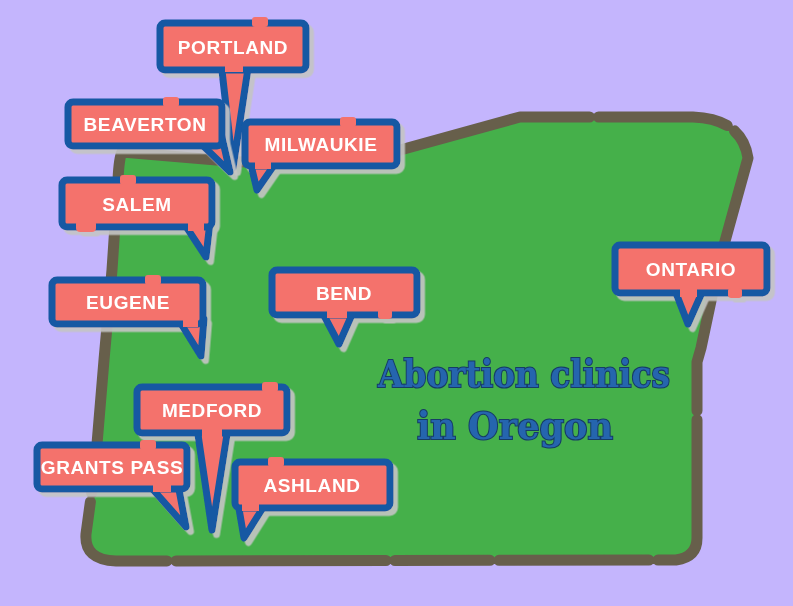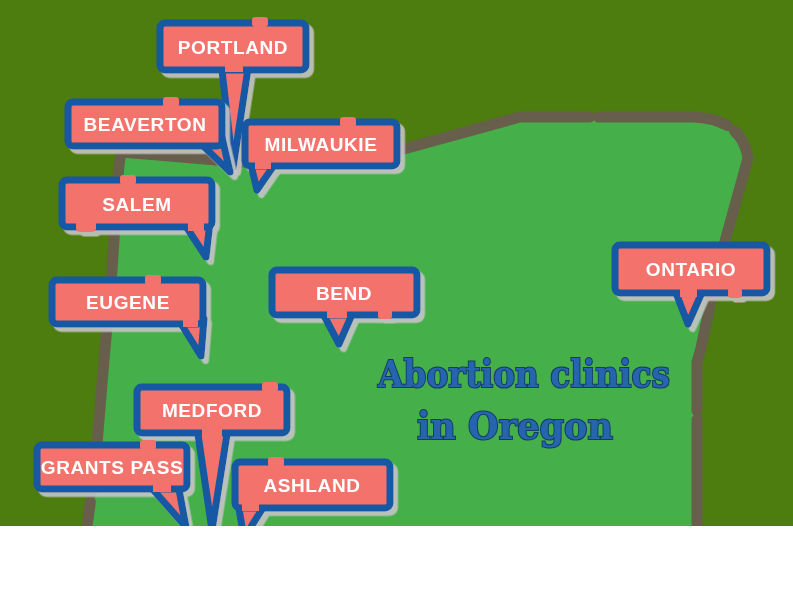--- a/index.html
+++ b/index.html
@@ -1,16 +1,16 @@
 <!DOCTYPE html>
 <html><head>
 <meta charset="utf-8">
 <style>
   html,body{margin:0;padding:0;background:#ffffff;}
-  .stage{position:relative;width:793px;height:526px;background:#4d7c0f;overflow:hidden;
+  .stage{position:relative;width:793px;height:606px;background:#c4b5fd;overflow:hidden;
          font-family:"Liberation Sans",sans-serif;}
   svg{display:block;}
   .city-label-text{
     font-family:"Liberation Sans",sans-serif;
     font-weight:bold;
     font-size:19px;
     letter-spacing:0.6px;
     fill:#ffffff;
   }
   .title-line{

